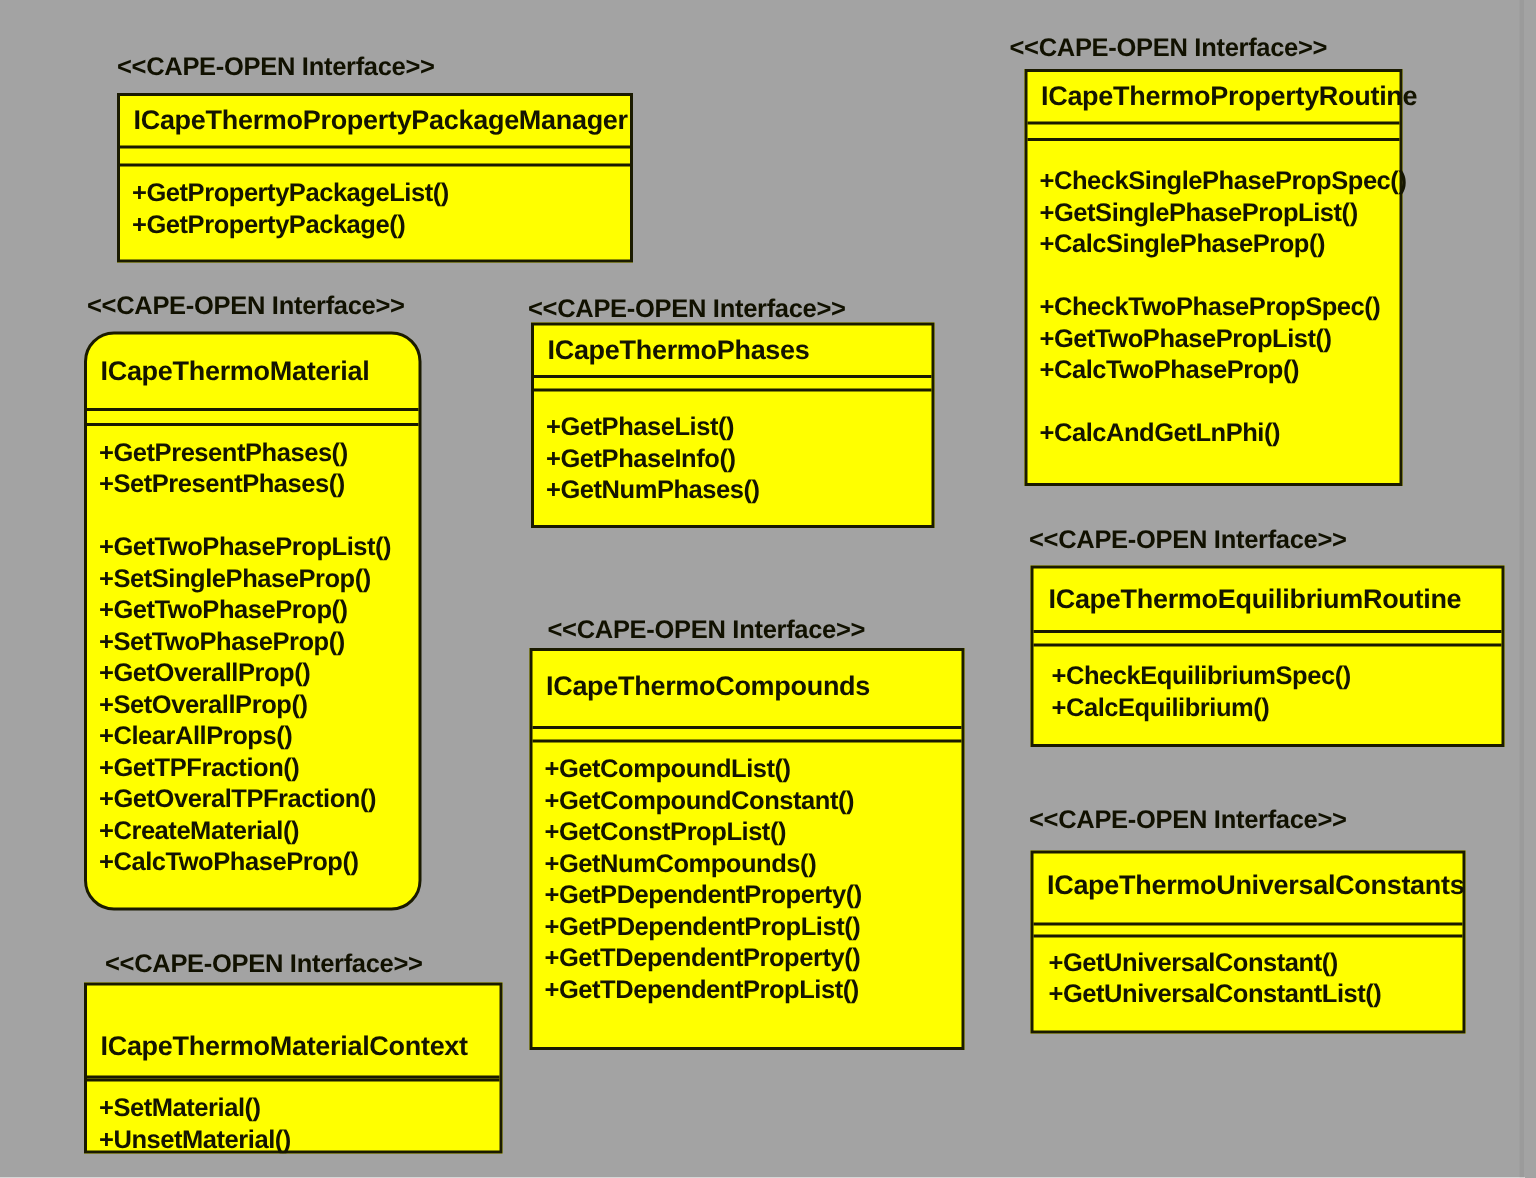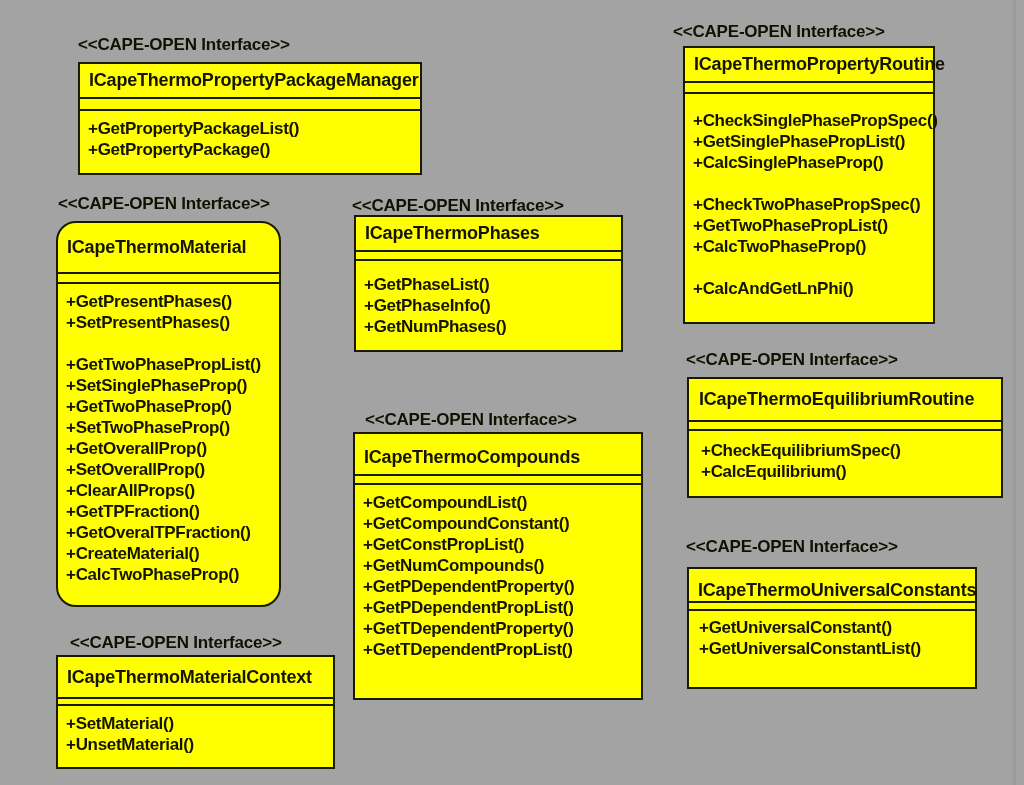--- a/index.html
+++ b/index.html
@@ -124,39 +124,39 @@
     <div class="sep"></div>
     <div class="ops" style="padding-top:13px;">
       <div class="op">+GetPhaseList()</div>
       <div class="op">+GetPhaseInfo()</div>
       <div class="op">+GetNumPhases()</div>
     </div>
   </div>
 
   <div class="stereotype" style="left:365px; top:410px;">&lt;&lt;CAPE-OPEN Interface&gt;&gt;</div>
   <div class="uml-class" id="cls-compounds" style="left:353px; top:432px; width:290px; height:268px;">
-    <div class="cls-name" style="padding:13px 8px 6px 9px;">ICapeThermoCompounds</div>
+    <div class="cls-name" style="padding:13px 8px 16px 9px;">ICapeThermoCompounds</div>
     <div class="sep"></div>
     <div class="attrs" style="height:7px;"></div>
     <div class="sep"></div>
     <div class="ops">
       <div class="op">+GetCompoundList()</div>
       <div class="op">+GetCompoundConstant()</div>
       <div class="op">+GetConstPropList()</div>
       <div class="op">+GetNumCompounds()</div>
       <div class="op">+GetPDependentProperty()</div>
       <div class="op">+GetPDependentPropList()</div>
       <div class="op">+GetTDependentProperty()</div>
       <div class="op">+GetTDependentPropList()</div>
     </div>
   </div>
 
   <div class="stereotype" style="left:70px; top:633px;">&lt;&lt;CAPE-OPEN Interface&gt;&gt;</div>
   <div class="uml-class" id="cls-material-context" style="left:56px; top:655px; width:279px; height:114px;">
-    <div class="cls-name" style="padding:10px 8px 9px 9px;">ICapeThermoMaterialContext</div>
+    <div class="cls-name" style="padding:10px 8px 9px 9px;margin-top:20px;">ICapeThermoMaterialContext</div>
     <div class="sep"></div>
     <div class="attrs" style="height:5px;"></div>
     <div class="sep"></div>
     <div class="ops">
       <div class="op">+SetMaterial()</div>
       <div class="op">+UnsetMaterial()</div>
     </div>
   </div>
 
   <div class="stereotype" style="left:673px; top:22px;">&lt;&lt;CAPE-OPEN Interface&gt;&gt;</div>
@@ -185,21 +185,21 @@
     <div class="attrs" style="height:7px;"></div>
     <div class="sep"></div>
     <div class="ops indent" style="padding-top:9px; padding-left:12px;">
       <div class="op">+CheckEquilibriumSpec()</div>
       <div class="op">+CalcEquilibrium()</div>
     </div>
   </div>
 
   <div class="stereotype" style="left:686px; top:537px;">&lt;&lt;CAPE-OPEN Interface&gt;&gt;</div>
   <div class="uml-class" id="cls-universal-constants" style="left:687px; top:567px; width:290px; height:122px;">
-    <div class="cls-name" style="padding:11px 8px 0 9px;border-radius:13px;">ICapeThermoUniversalConstants</div>
+    <div class="cls-name" style="padding:11px 8px 14px 9px;border-radius:13px;">ICapeThermoUniversalConstants</div>
     <div class="sep"></div>
     <div class="attrs" style="height:6px;"></div>
     <div class="sep"></div>
     <div class="ops" style="padding-top:6px; padding-left:10px;">
       <div class="op">+GetUniversalConstant()</div>
       <div class="op">+GetUniversalConstantList()</div>
     </div>
   </div>
 
 </div>

